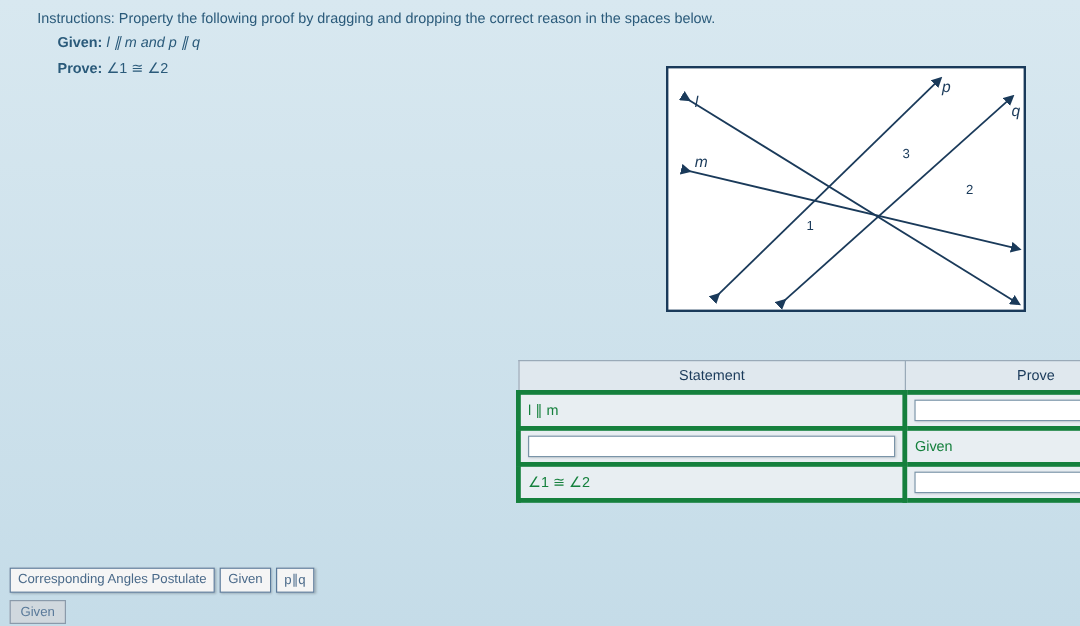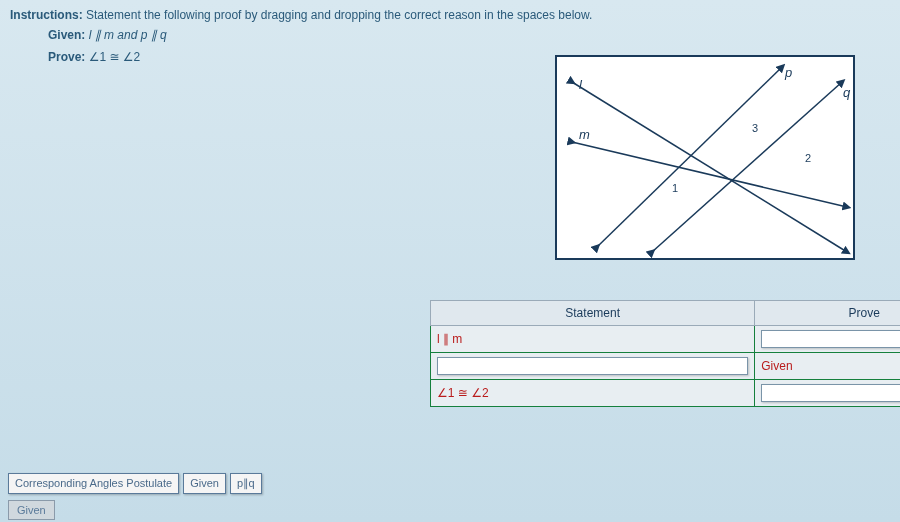--- a/index.html
+++ b/index.html
@@ -6,21 +6,21 @@
   body {
     font-family: Arial, sans-serif;
     background: linear-gradient(to bottom, #d8e8f0 0%, #c5dce8 100%);
     width: 900px;
     height: 522px;
     overflow: hidden;
     font-size: 12px;
     color: #2a5a7a;
   }
   .instructions { padding: 8px 10px 2px; font-size: 12px; }
-  .instructions b { font-weight: bold; }
+  .instructions b { font-weight: normal; margin-left: 21px; }
   .given-prove { padding: 2px 10px 2px 30px; font-size: 12px; line-height: 1.5; margin-left: 18px; }
   .italic { font-style: italic; }
   .diagram {
     position: absolute;
     top: 55px;
     right: 45px;
     width: 300px;
     height: 205px;
     background: #fff;
     border: 2px solid #1a3a5a;
@@ -35,26 +35,26 @@
   }
   .proof-table th {
     background: #e0e8ee;
     border: 1px solid #9aaab8;
     padding: 5px 8px;
     font-weight: normal;
     color: #1a3a5a;
     text-align: center;
   }
   .proof-table td {
-    border: 1px solid #15803d;
+    border: 4px solid #15803d;
     padding: 4px 6px;
     background: #e8eef2;
     height: 24px;
     vertical-align: middle;
-    color: #b91c1c;
+    color: #15803d;
   }
   .drop-slot {
     display: block;
     width: 100%;
     height: 18px;
     background: #fff;
     border: 1px solid #7a94a8;
     box-shadow: 1px 1px 2px rgba(0,0,0,0.2);
   }
   .chips-row {
@@ -83,21 +83,21 @@
     font-size: 11px;
     color: #5a7a9a;
     cursor: pointer;
   }
 </style>
 </head>
 <body>
 
 <div class="instructions">
   <b>Instructions:</b>
-  <span>Statement the following proof by dragging and dropping the correct reason in the spaces below.</span>
+  <span>Property the following proof by dragging and dropping the correct reason in the spaces below.</span>
 </div>
 <div class="given-prove">
   <b>Given:</b>
   <span class="italic">l ∥ m and p ∥ q</span>
 </div>
 <div class="given-prove">
   <b>Prove:</b>
   <span>∠1 ≅ ∠2</span>
 </div>
 

